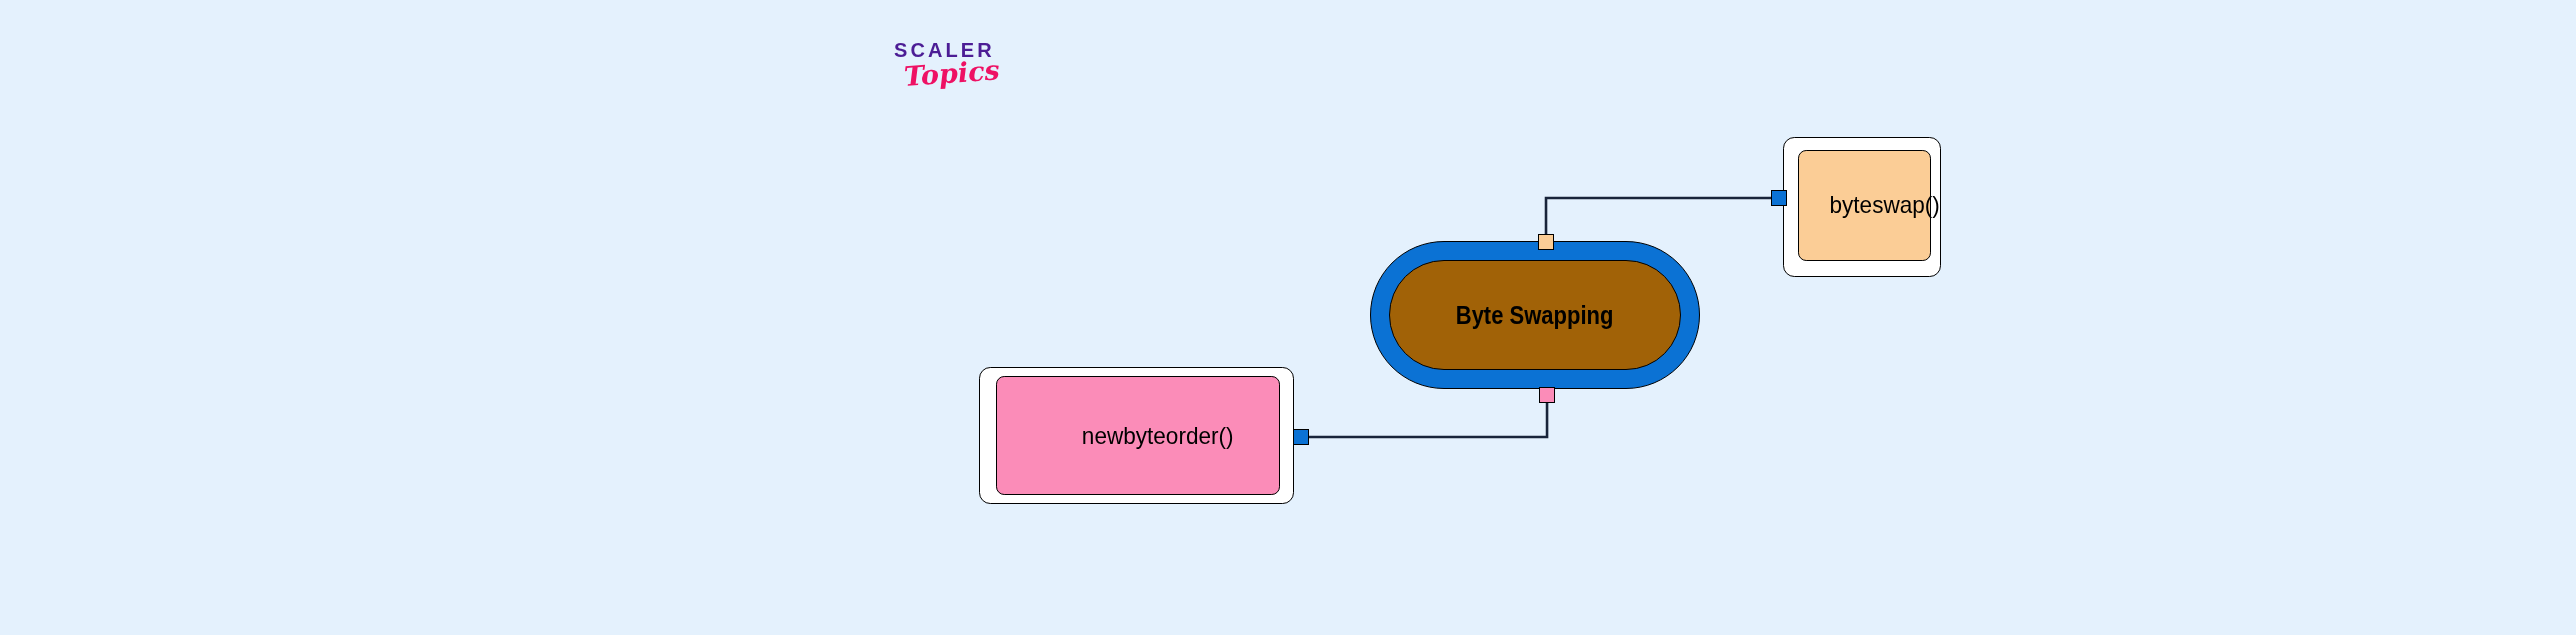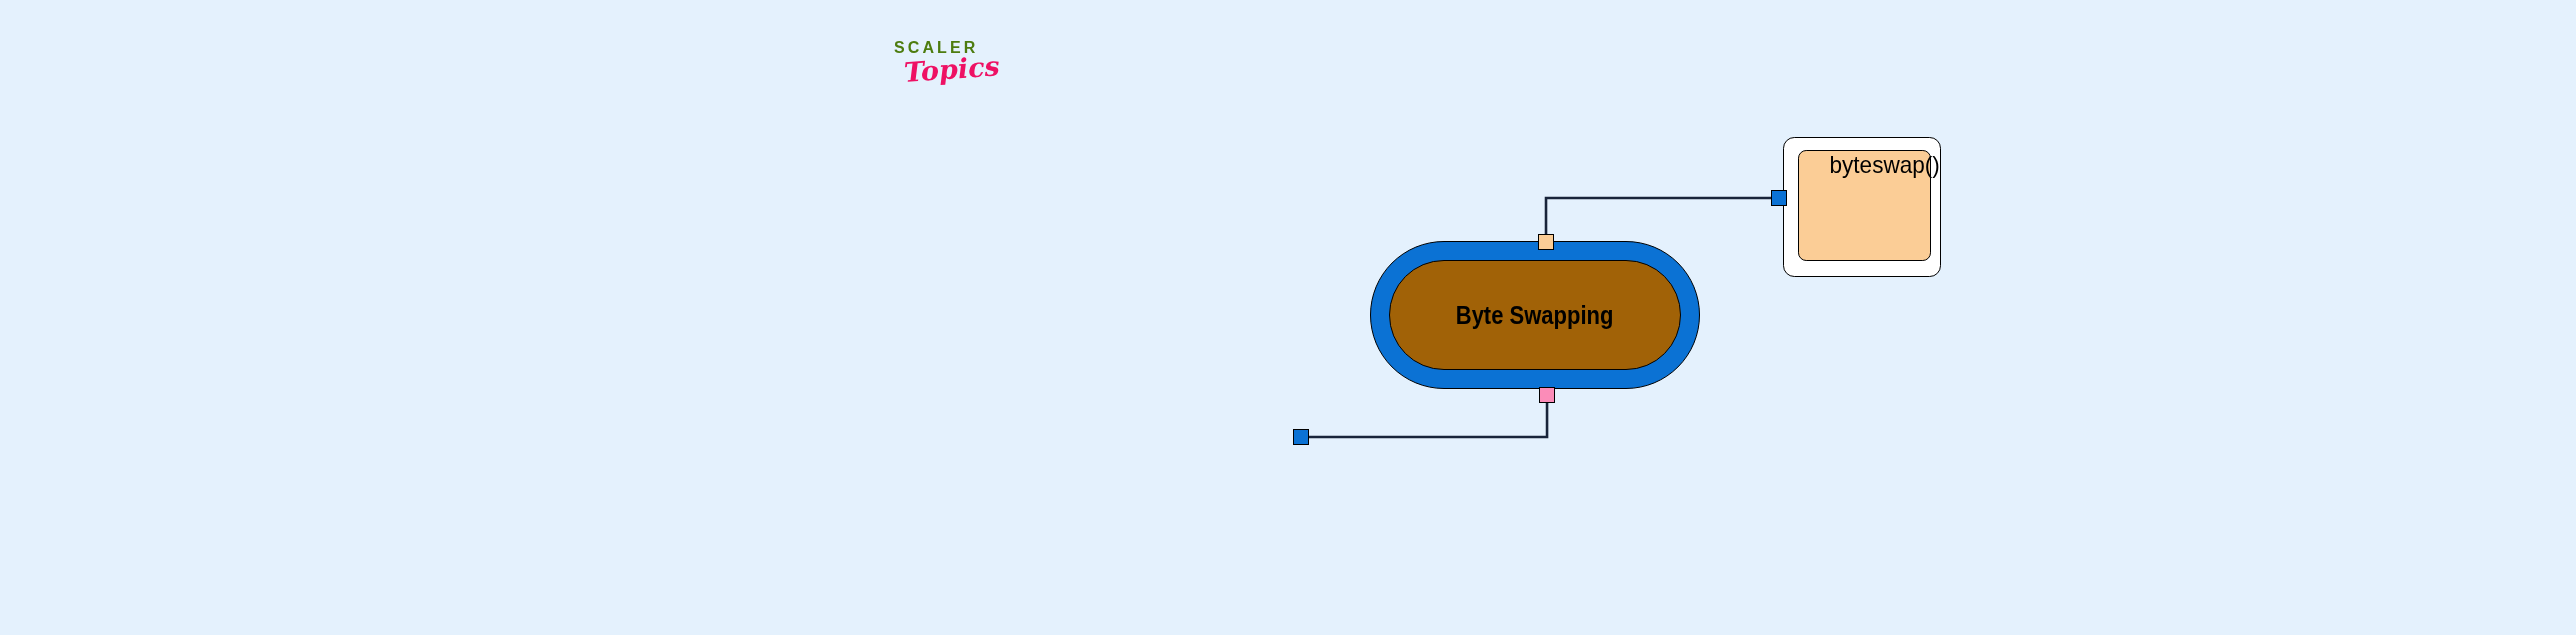--- a/index.html
+++ b/index.html
@@ -25,23 +25,23 @@
   .logo {
     position: absolute;
     left: 894px;
     top: 40px;
     width: 165px;
     height: 72px;
   }
   .logo-wordmark {
     font-family: "Liberation Sans", sans-serif;
     font-weight: bold;
-    font-size: 16px;
+    font-size: 20px;
     letter-spacing: 3.1px;
-    color: #4d7c0f;
+    color: #4c1d95;
     line-height: 1;
     white-space: nowrap;
   }
   .logo-script {
     font-family: "DejaVu Serif", serif;
     font-style: italic;
     font-weight: bold;
     font-size: 27px;
     color: #ee1164;
     line-height: 1;
@@ -106,21 +106,21 @@
     box-sizing: border-box;
     display: flex;
     align-items: center;
     justify-content: center;
   }
   .leaf-inner {
     border: 1.5px solid #000000;
     border-radius: 8.2px;
     box-sizing: border-box;
     display: flex;
-    align-items: flex-start;
+    align-items: center;
     justify-content: center;
     width: 100%;
     height: 100%;
     padding-left: 40px;
   }
   .leaf-label {
     font-family: "Liberation Sans", sans-serif;
     font-weight: normal;
     font-size: 24px;
     color: #000000;
@@ -201,20 +201,25 @@
       <span class="pill-label">Byte Swapping</span>
     </div>
   </div>
 
   <div class="leaf-node" id="node-byteswap">
     <div class="leaf-inner">
       <span class="leaf-label">byteswap()</span>
     </div>
   </div>
 
+  <div class="leaf-node" id="node-newbyteorder">
+    <div class="leaf-inner">
+      <span class="leaf-label">newbyteorder()</span>
+    </div>
+  </div>
 
   <div class="tab" id="tab-top-orange"></div>
   <div class="tab" id="tab-bottom-pink"></div>
   <div class="tab" id="tab-byteswap-blue"></div>
   <div class="tab" id="tab-newbyteorder-blue"></div>
 
 </div>
 
 
 </body></html>

